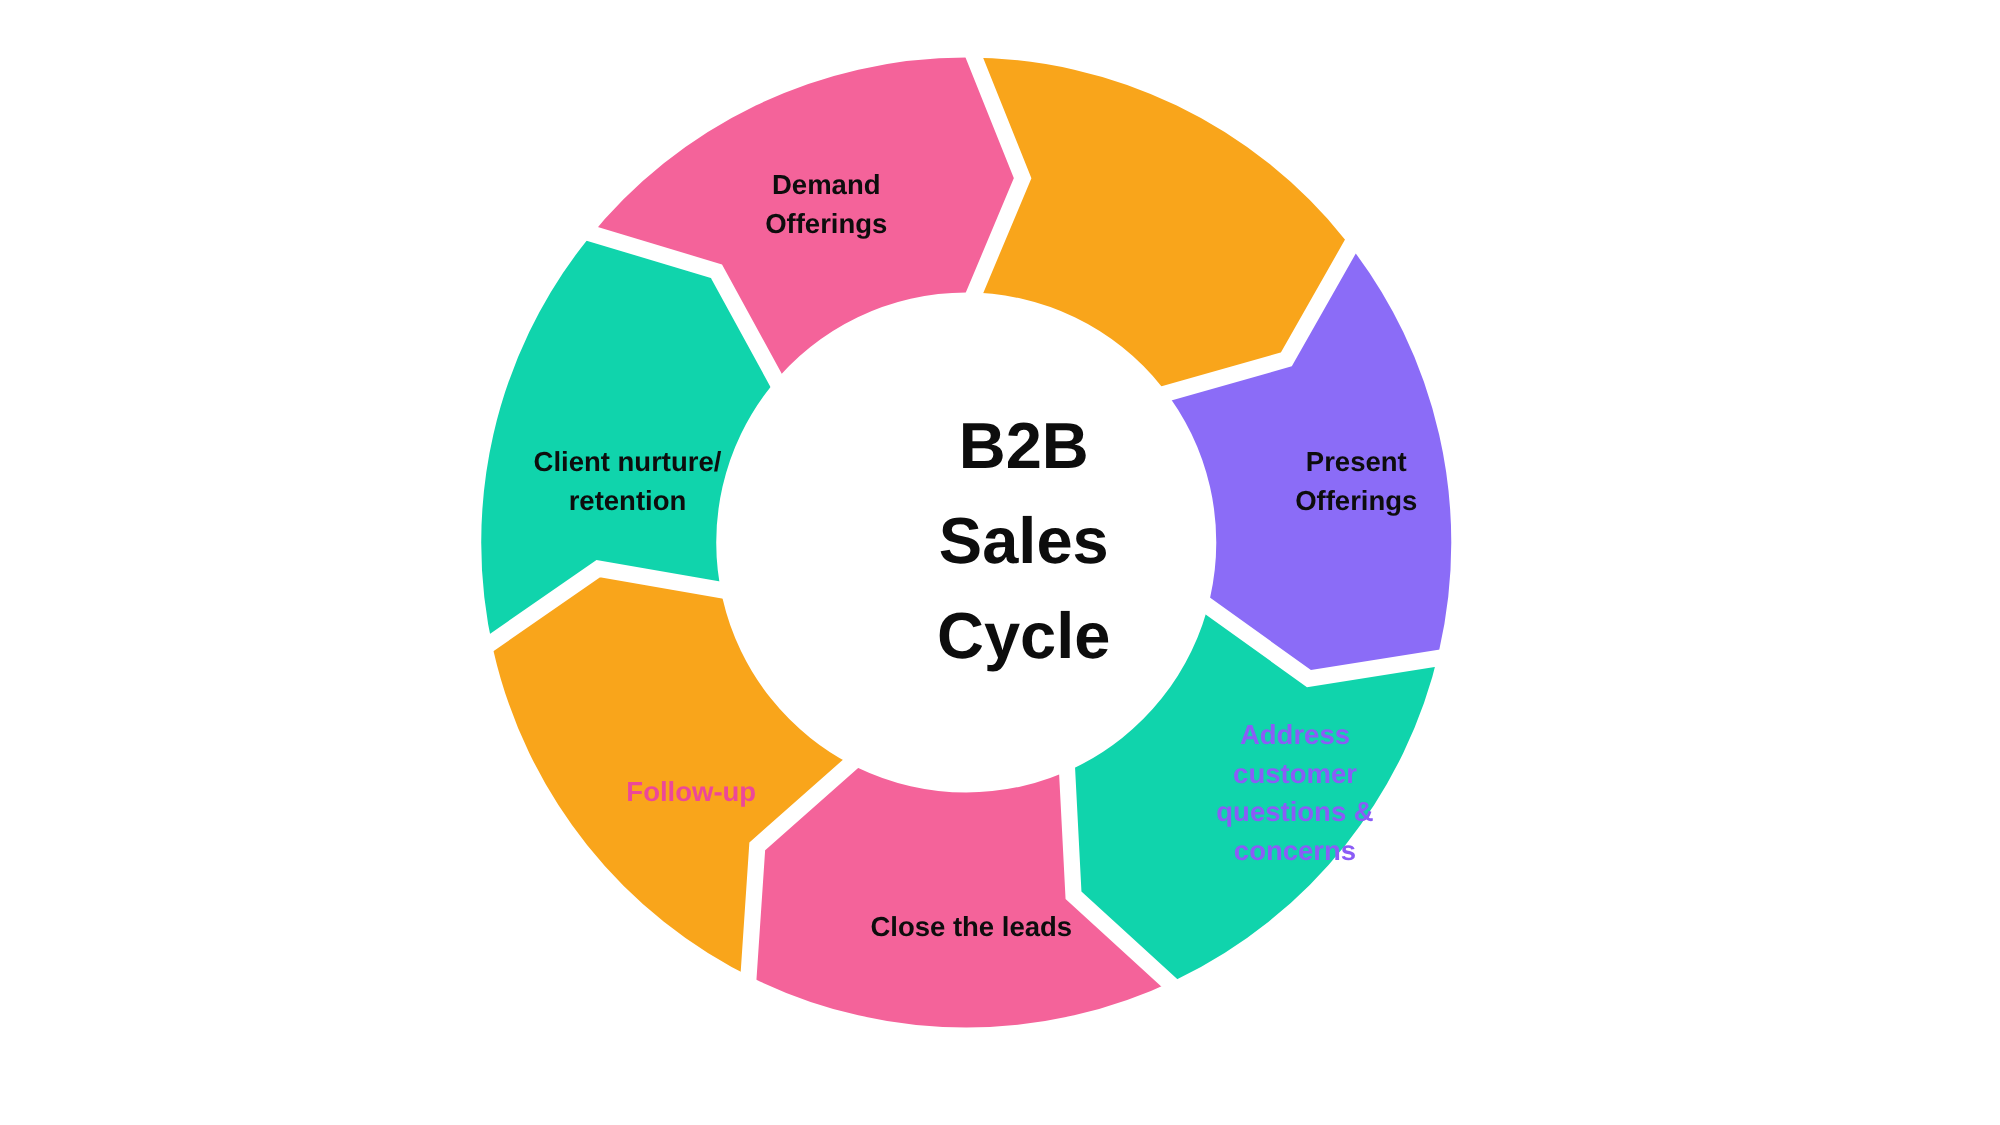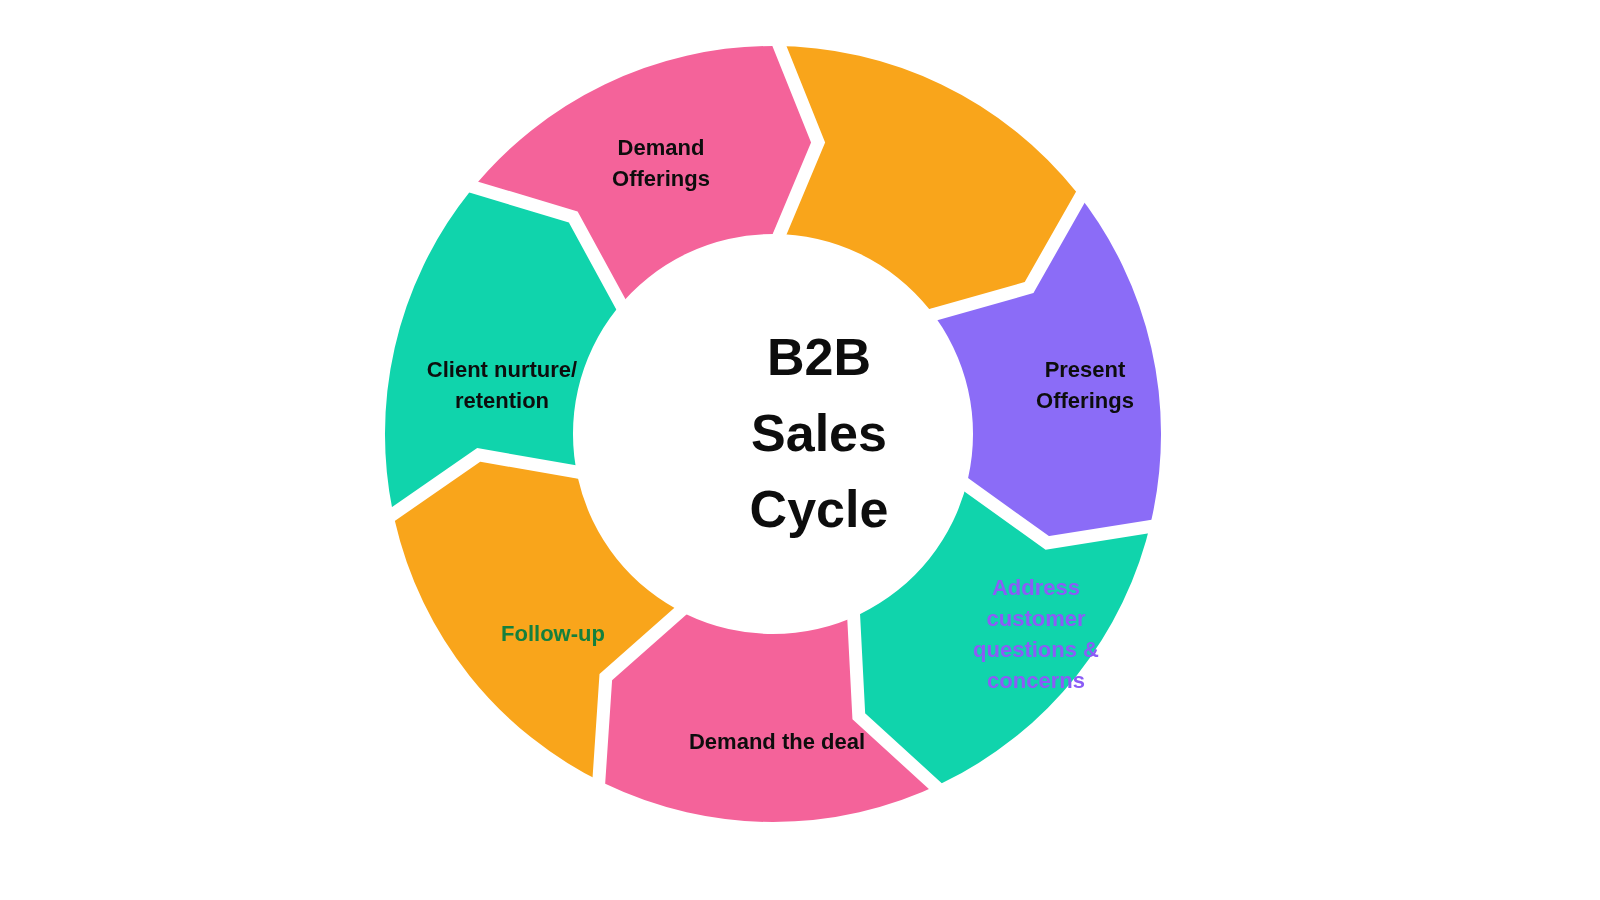--- a/index.html
+++ b/index.html
@@ -81,17 +81,17 @@
 Cycle</div>
 
   <div class="seg-label l0" style="color: rgb(13, 13, 13);">Demand
 Offerings</div>
   <div class="seg-label l2" style="color: rgb(13, 13, 13);">Present
 Offerings</div>
   <div class="seg-label l3" style="color: #8b5cf6;">Address
 customer
 questions &amp;
 concerns</div>
-  <div class="seg-label l4" style="color: rgb(13, 13, 13);">Demand the deal</div>
-  <div class="seg-label l5" style="color: #15803d;">Follow-up</div>
+  <div class="seg-label l4" style="color: rgb(13, 13, 13);">Close the leads</div>
+  <div class="seg-label l5" style="color: #ec4899;">Follow-up</div>
   <div class="seg-label l6" style="color: rgb(13, 13, 13);">Client nurture/
 retention</div>
 </div>
 
 </body></html>

